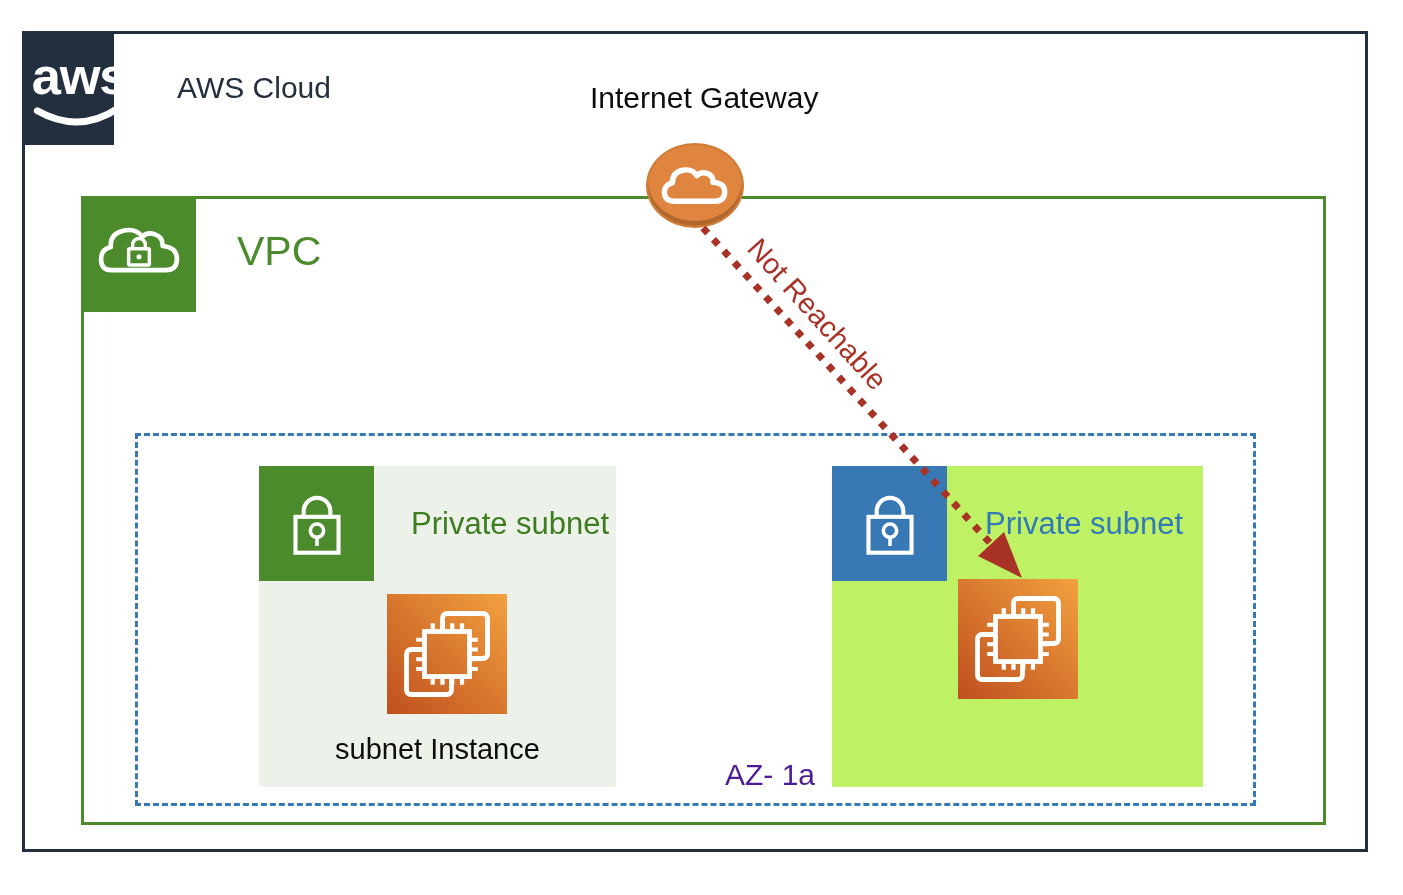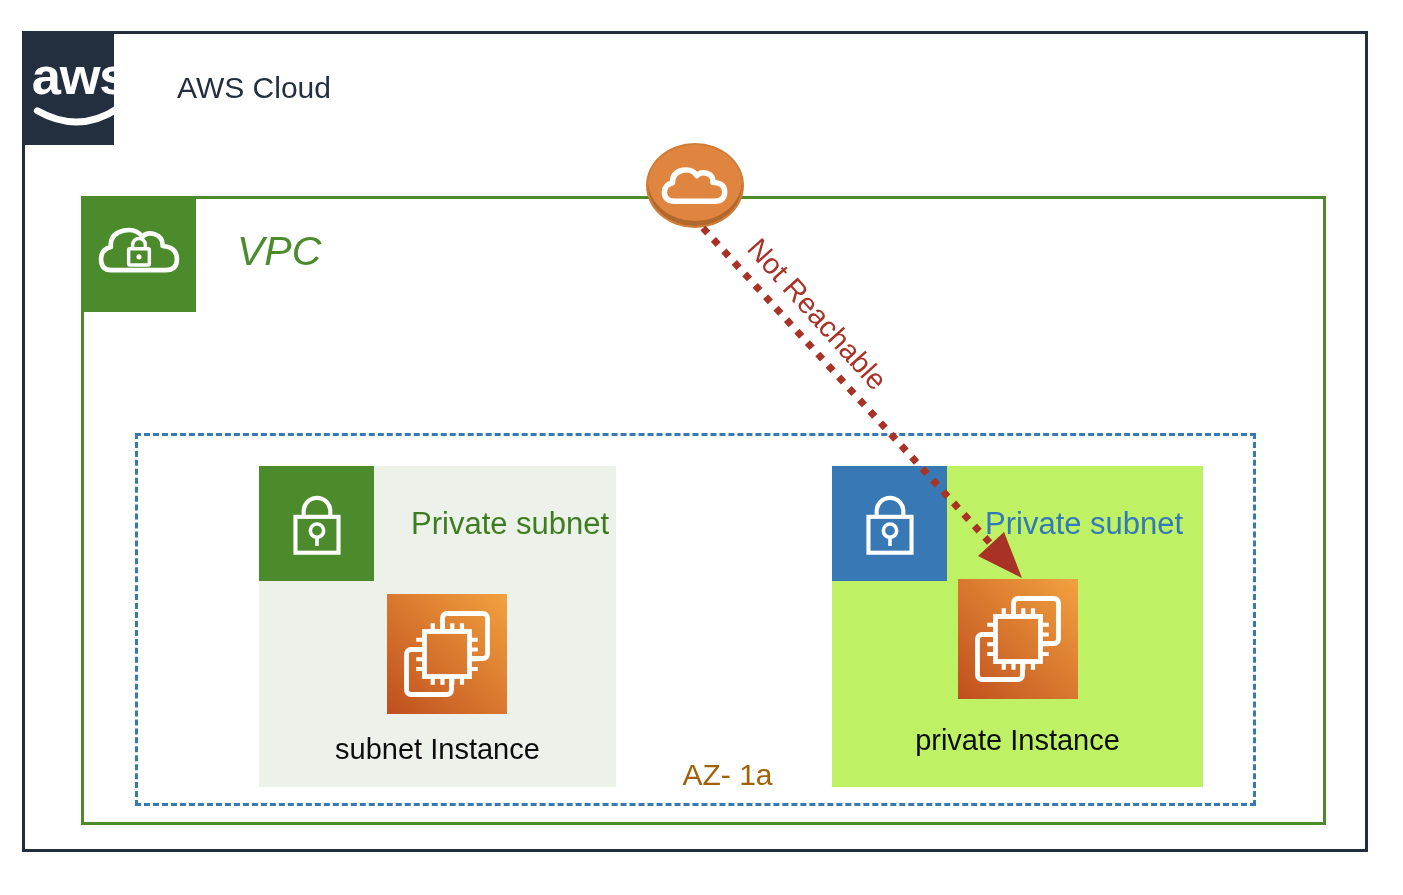--- a/index.html
+++ b/index.html
@@ -48,31 +48,31 @@
     left: 81px; top: 196px; width: 1245px; height: 629px;
     border: 3px solid #4C8B2B;
   }
   .vpc-icon {
     left: 81px; top: 196px; width: 115px; height: 116px;
     background: #4C8B2B;
     display: flex; align-items: center; justify-content: center;
   }
   .vpc-label {
     left: 237px; top: 228px;
-    font-size: 41px; color: #4C8B2B; white-space: nowrap; font-style: italic;
+    font-size: 41px; color: #4C8B2B; white-space: nowrap;
   }
 
   
   .az-box {
     left: 135px; top: 433px; width: 1121px; height: 373px;
     border: 3px dashed #3779B4;
   }
   .az-label {
-    left: 640px; top: 758px; width: 175px; text-align: center;
-    font-size: 30px; color: #a16207; white-space: nowrap;
+    left: 640px; top: 758px; width: 175px; text-align: right;
+    font-size: 30px; color: #4c1d95; white-space: nowrap;
   }
 
   
   .subnet {
     overflow: visible;
   }
   .public-subnet {
     left: 259px; top: 466px; width: 357px; height: 321px;
     background: #ECF2EA;
   }
@@ -137,20 +137,21 @@
   <div class="abs vpc-icon">
     <svg width="92" height="92" viewBox="0 0 80 80">
       <path d="M16 54 Q7 54 7 44.5 Q7 36 15.5 34 Q14.5 22 27 19.5 Q37.5 17.5 43 25 Q47 20.5 54 23 Q61 25.5 60.5 33 Q73 34 73 44.5 Q73 54 63 54 Z" fill="none" stroke="#ffffff" stroke-width="4" stroke-linejoin="round"></path>
       <path d="M34.5 35.5 v-3.5 a5.5 5.5 0 0 1 11 0 v3.5" fill="none" stroke="#ffffff" stroke-width="3"></path>
       <rect x="31" y="35.5" width="18" height="14" rx="1" fill="none" stroke="#ffffff" stroke-width="3"></rect>
       <circle cx="40" cy="42.5" r="2.2" fill="#ffffff"></circle>
     </svg>
   </div>
   <div class="abs vpc-label">VPC</div>
 
+  <div class="abs igw-label">Internet Gateway</div>
   <div class="abs igw-circle">
     <svg width="72" height="48" viewBox="0 0 80 52">
       <path d="M18 43 Q6 43 6 33 Q6 24.5 15 22.5 Q14.5 11 26.5 8.5 Q37 6.5 42 14.5 Q46.5 9.5 53.5 12 Q60.5 14.5 60 22 Q73 22.5 73 32.5 Q73 43 62 43 Z" fill="none" stroke="#ffffff" stroke-width="6" stroke-linejoin="round"></path>
     </svg>
   </div>
 
   <div class="abs az-box"></div>
 
   <div class="abs subnet public-subnet">
     <div class="subnet-icon green">
@@ -198,21 +199,20 @@
               <stop offset="1" stop-color="#F2A13F"></stop>
           </linearGradient>
         </defs>
         <rect width="80" height="80" fill="url(#ec2b)"></rect>
         <rect x="37" y="13" width="30" height="30" rx="3" fill="none" stroke="#ffffff" stroke-width="3.2"></rect>
         <rect x="13" y="37" width="30" height="30" rx="3" fill="none" stroke="#ffffff" stroke-width="3.2"></rect>
         <rect x="25" y="25" width="30" height="30" fill="url(#ec2b)" stroke="#ffffff" stroke-width="3.2"></rect>
         <path stroke="#ffffff" stroke-width="2.8" d="M30.5 19.5V25 M37 19.5V25 M43.5 19.5V25 M50 19.5V25 M30.5 55v5.5 M37 55v5.5 M43.5 55v5.5 M50 55v5.5 M19.5 30.5H25 M19.5 37H25 M19.5 43.5H25 M19.5 50H25 M55 30.5h5.5 M55 37h5.5 M55 43.5h5.5 M55 50h5.5"></path>
       </svg>
     </div>
-    <div class="instance-label">private Instance</div>
   </div>
 
   <div class="abs az-label">AZ- 1a</div>
 
   <svg class="abs arrow-overlay" width="1403" height="895" viewBox="0 0 1403 895">
     <line x1="703" y1="228" x2="991" y2="544" stroke="#A93226" stroke-width="7" stroke-dasharray="7 8.5"></line>
     <polygon points="1022,578 978,556 1004,532" fill="#A93226"></polygon>
   </svg>
   <div class="abs not-reachable-label">Not Reachable</div>
 

